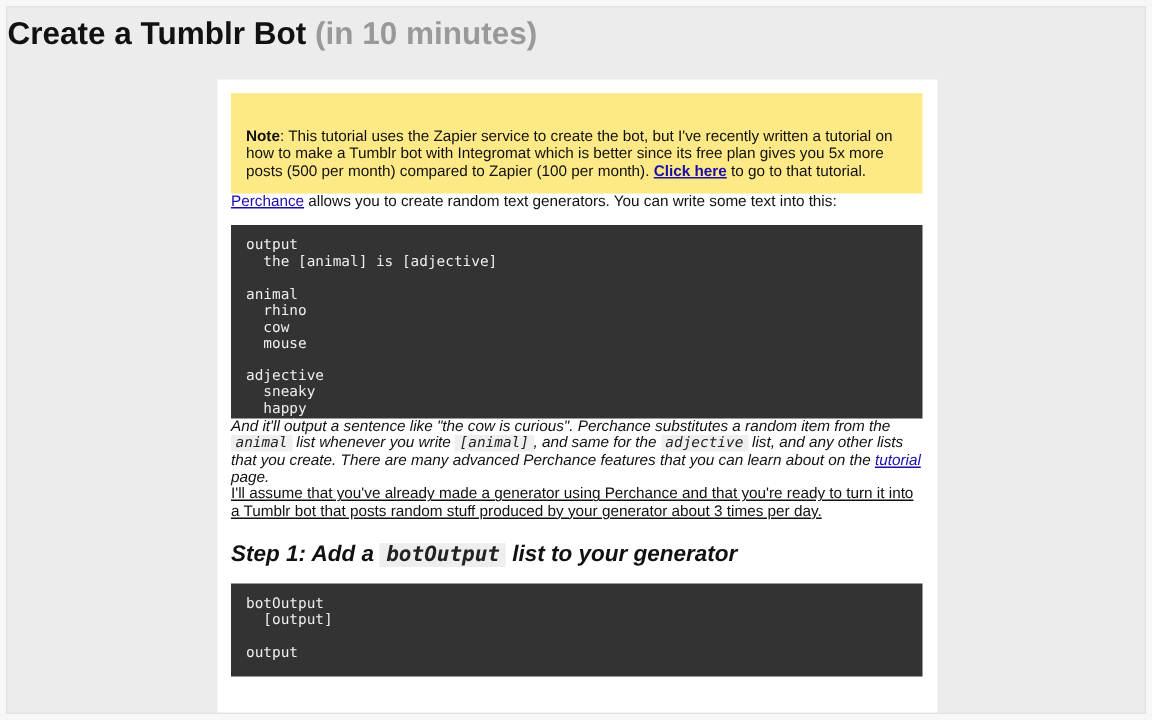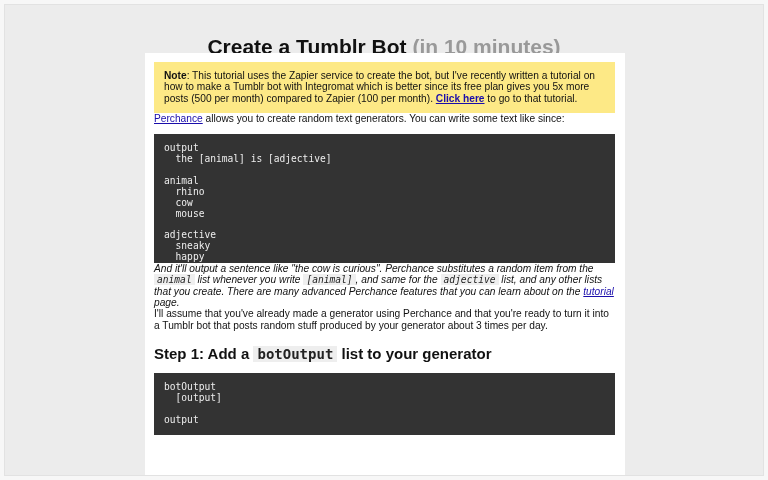--- a/index.html
+++ b/index.html
@@ -17,23 +17,22 @@
     top: 4px;
     width: 758px;
     height: 470px;
     background: #ececec;
     border: 1px solid #e2e2e2;
     overflow: hidden;
   }
   .page-title {
     position: absolute;
     left: 0;
-    top: 30px;
+    top: 6px;
     width: 758px;
-    text-align: center;
     font-size: 21px;
     font-weight: bold;
     color: #111;
     margin: 0;
   }
   .page-title .subtitle {
     color: #999;
   }
   .content {
     position: absolute;
@@ -45,21 +44,21 @@
   }
   .inner {
     position: absolute;
     left: 9px;
     top: 0;
     width: 461px;
   }
   .note {
     margin-top: 9px;
     background: #fde986;
-    padding: 8px 10px 9px 10px;
+    padding: 24px 10px 9px 10px;
     font-size: 10.2px;
     line-height: 11.3px;
     color: #111;
   }
   .note b { font-weight: bold; }
   a.link {
     color: #1a0dab;
     text-decoration: underline;
   }
   .note a.link {
@@ -85,48 +84,49 @@
   }
   .code-1 { height: 129px; box-sizing: border-box; }
   .p2 { margin-top: 10px; font-style: italic; }
   code.inline {
     font-family: "DejaVu Sans Mono", monospace;
     font-size: 9.6px;
     background: #efefef;
     padding: 0 3px;
     color: #222;
   }
-  .p3 { margin-top: 10px; }
+  .p3 { margin-top: 10px; text-decoration: underline; }
   h2.step {
     margin: 14px 0 0 0;
     font-size: 15px;
     line-height: 18px;
     font-weight: bold;
     color: #111;
+    font-style: italic;
   }
   h2.step code.inline {
     font-size: 14px;
     padding: 0 4px;
     background: #eeeeee;
   }
   .p4 { margin-top: 13px; }
   .code-2 { margin-top: 11px; }
 </style>
 </head>
 <body>
 
 <div class="viewport">
   <h1 class="page-title"><span>Create a Tumblr Bot</span> <span class="subtitle">(in 10 minutes)</span></h1>
 
   <div class="content">
     <div class="inner">
 
       <div class="note"><b>Note</b><span>: This tutorial uses the Zapier service to create the bot, but I've recently written a tutorial on how to make a Tumblr bot with Integromat which is better since its free plan gives you 5x more posts (500 per month) compared to Zapier (100 per month). </span><a class="link" href="#">Click here</a><span> to go to that tutorial.</span></div>
 
-      <p class="para p1"><a class="link" href="#">Perchance</a><span> allows you to create random text generators. You can write some text like since:</span></p>
+      <p class="para p1"><a class="link" href="#">Perchance</a><span> allows you to create random text generators. You can write some text into this:</span></p>
 
       <pre class="code code-1">output
   the [animal] is [adjective]
 
 animal
   rhino
   cow
   mouse
 
 adjective

